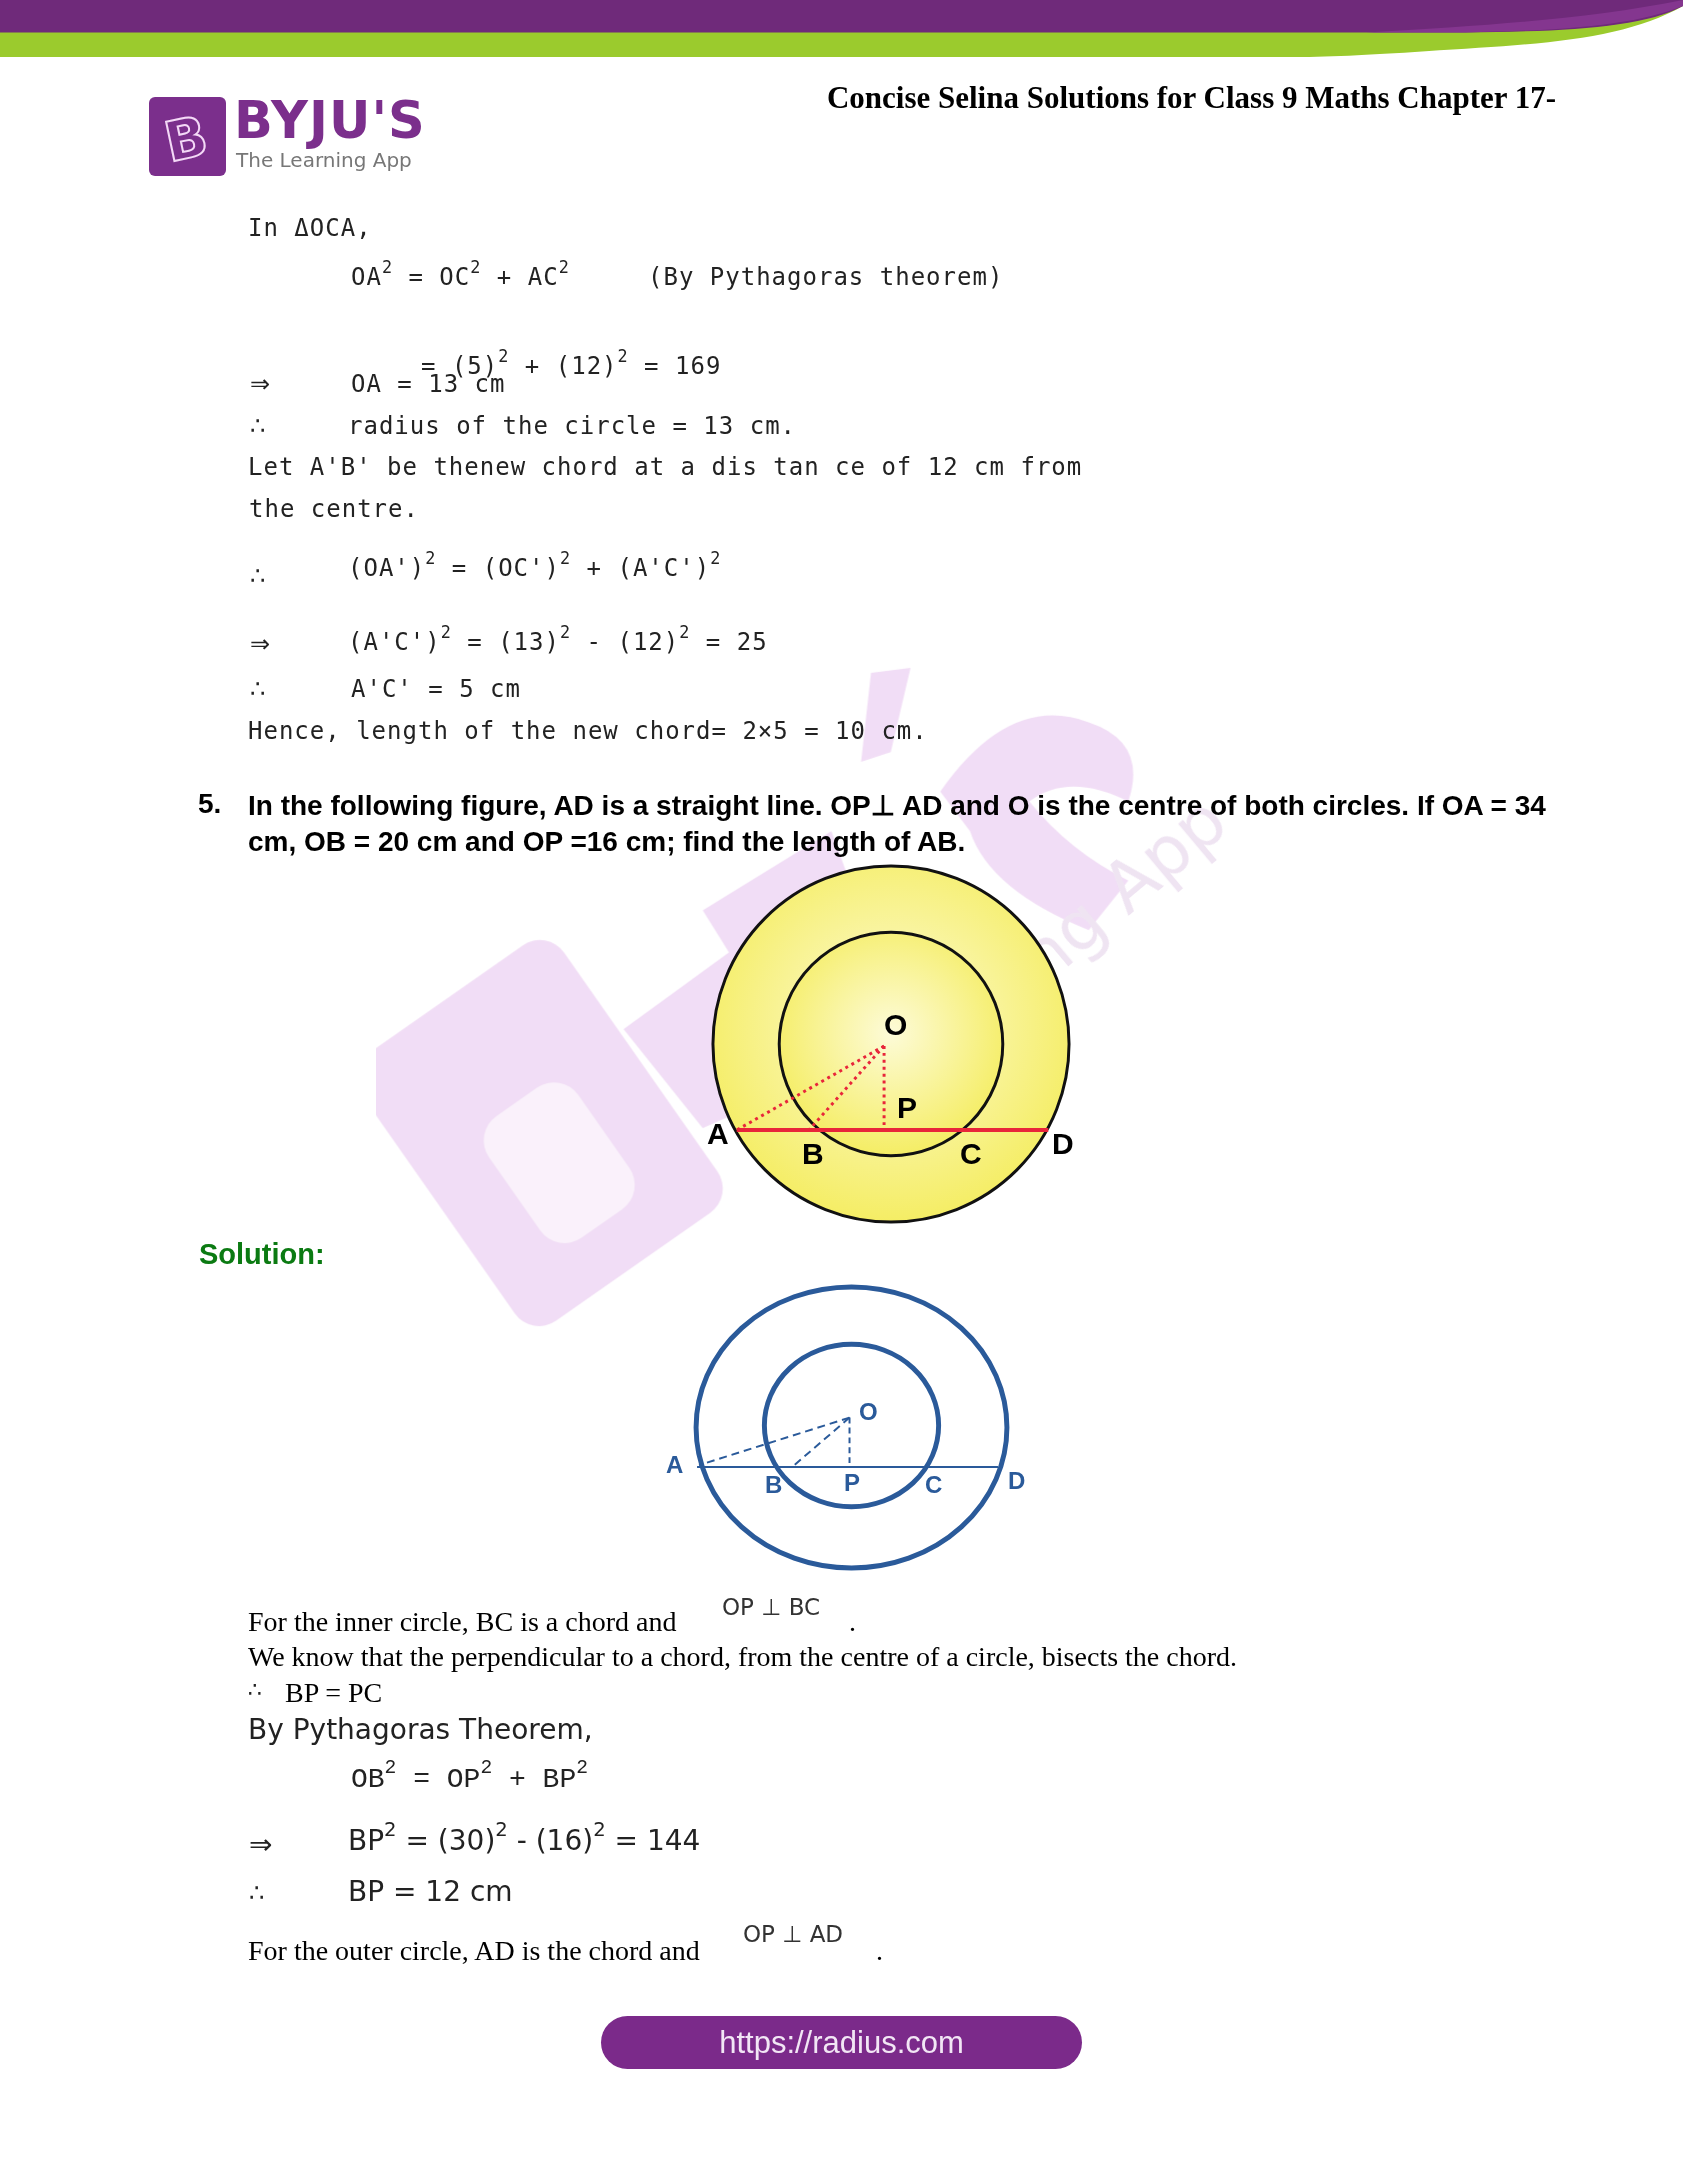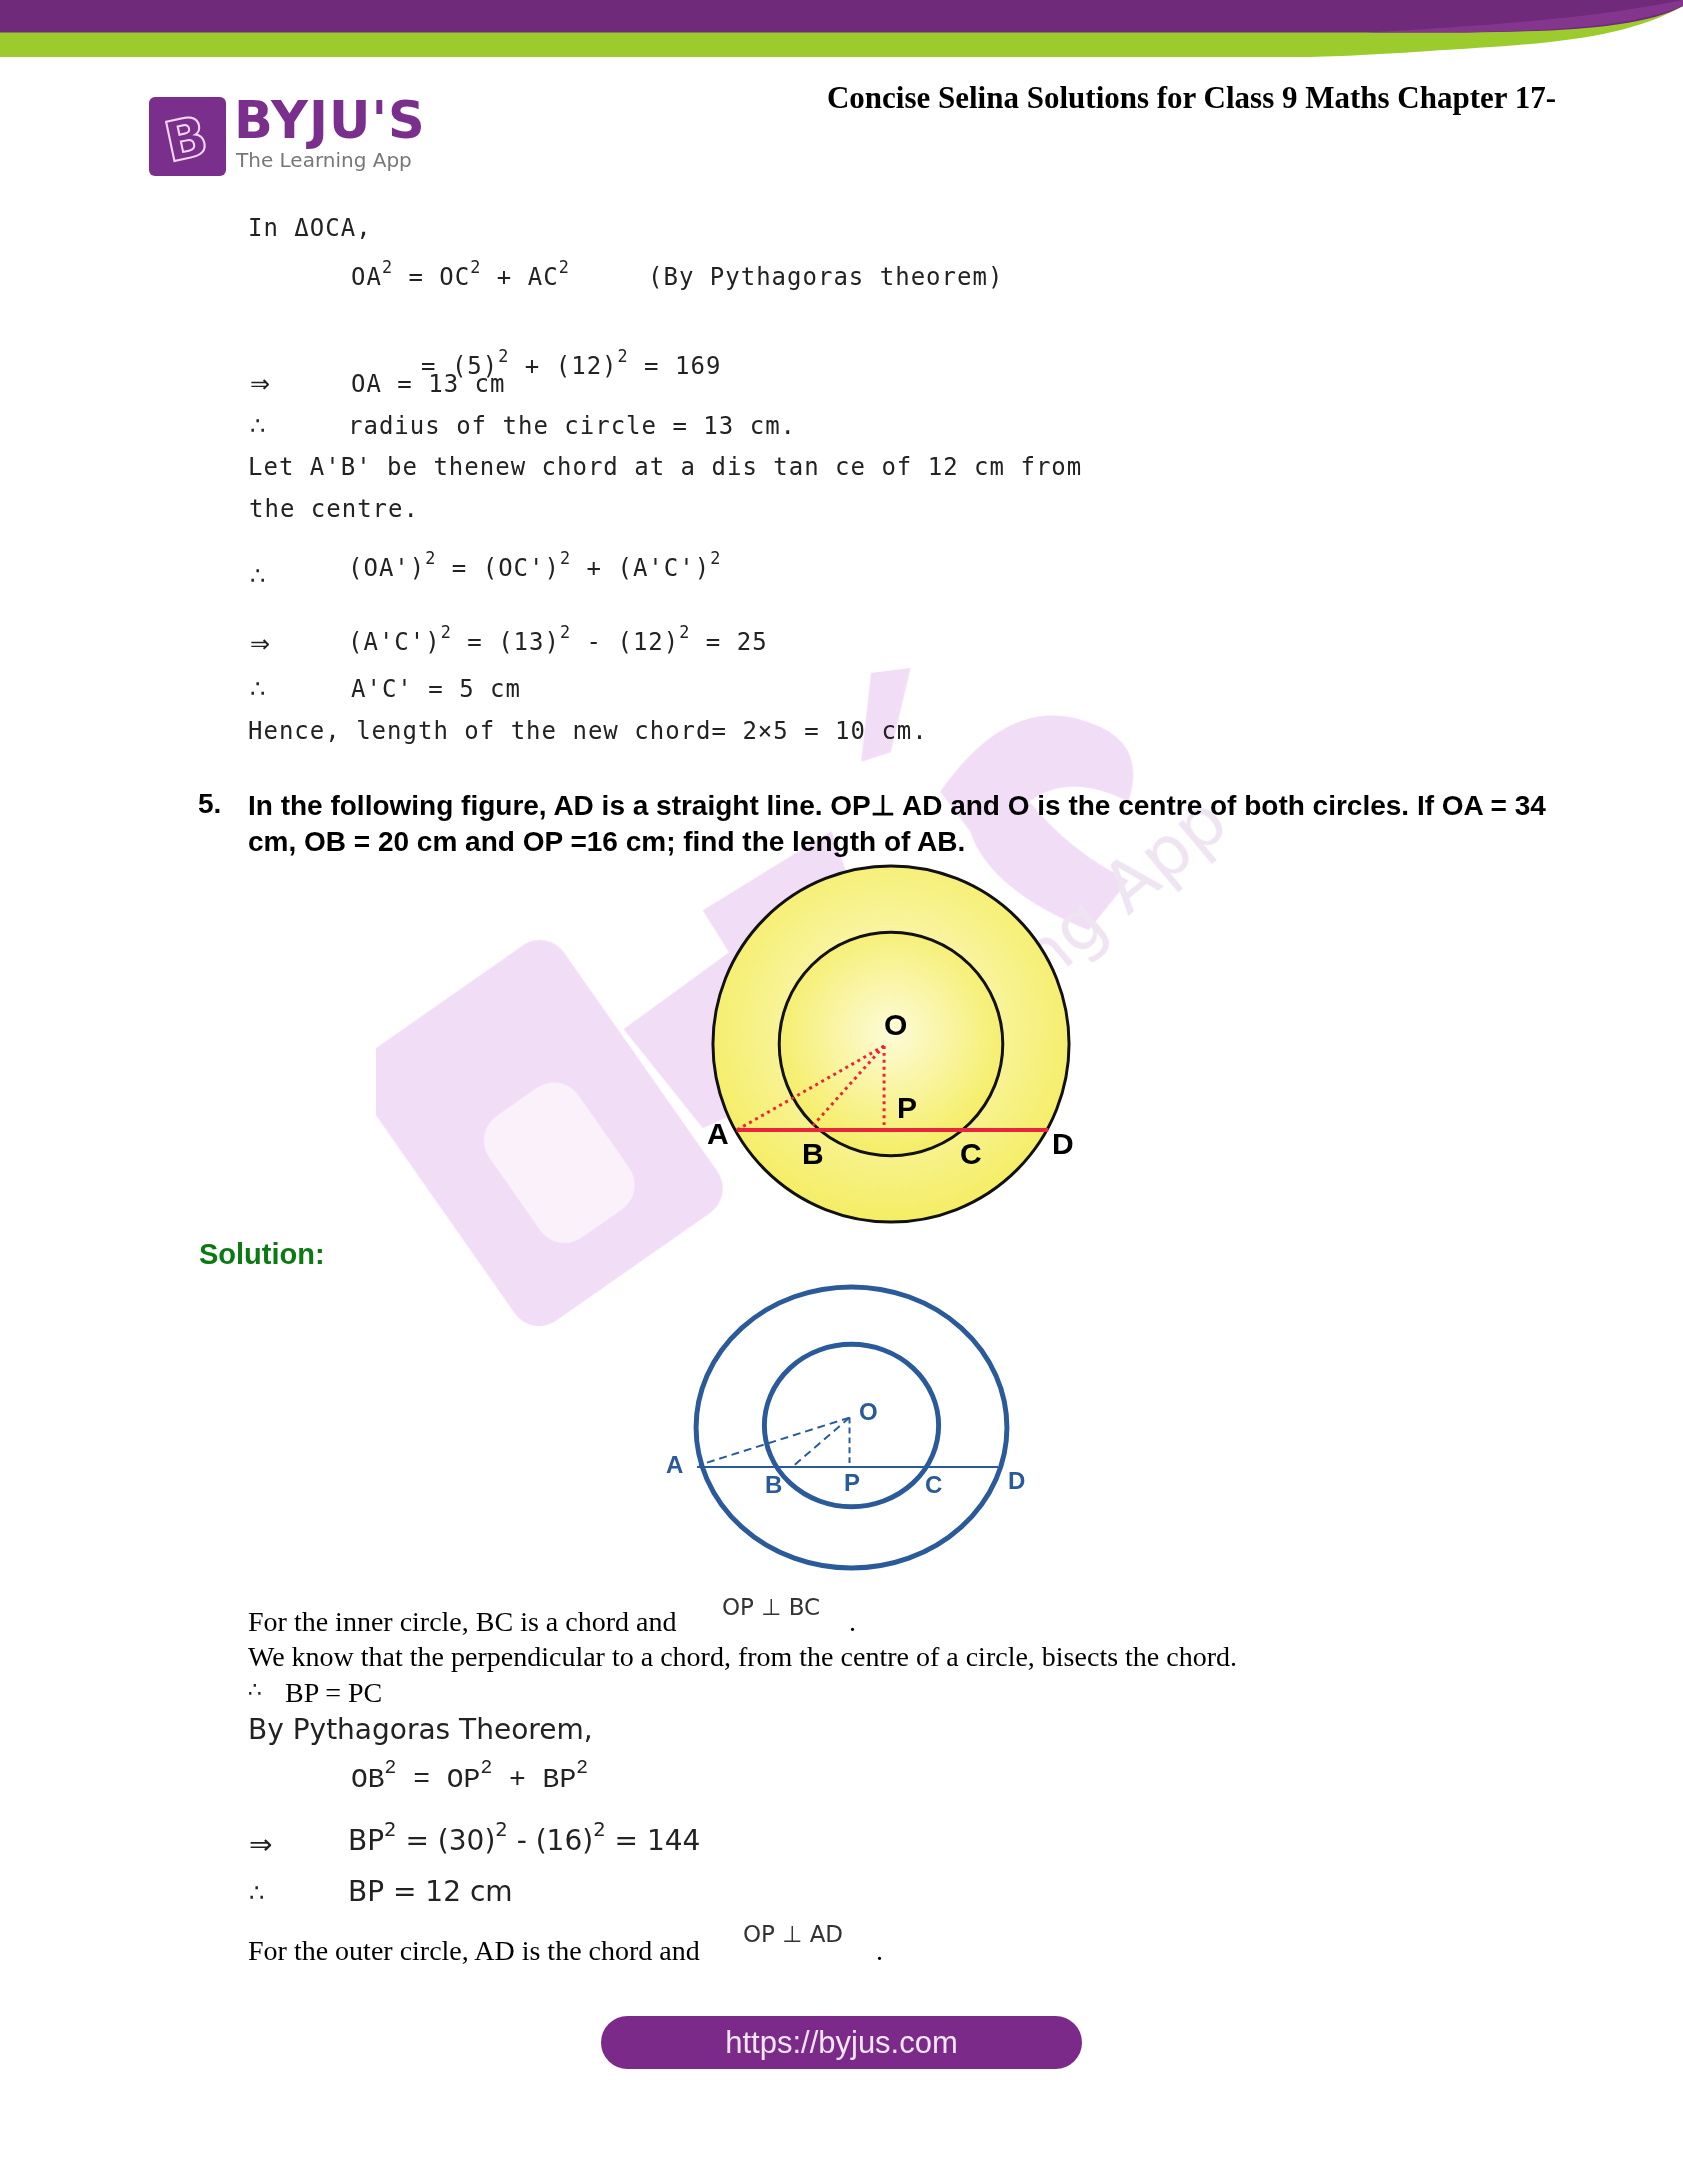--- a/index.html
+++ b/index.html
@@ -169,14 +169,14 @@
   <span>= 144</span>
 </div>
 
 <div class="abs sym" style="left:249px; top:1879px;">∴</div>
 <div class="abs sans-light" style="left:348px; top:1875px;">BP = 12 cm</div>
 
 <div class="abs serif" style="left:248px; top:1935px;">For the outer circle, AD is the chord and</div>
 <div class="abs ops" style="left:743px; top:1921px;">OP ⊥ AD</div>
 <div class="abs serif" style="left:876px; top:1935px;">.</div>
 
-<div class="abs footer">https://byjus.com</div>
+<div class="abs footer">https://radius.com</div>
 
 
 </body></html>

